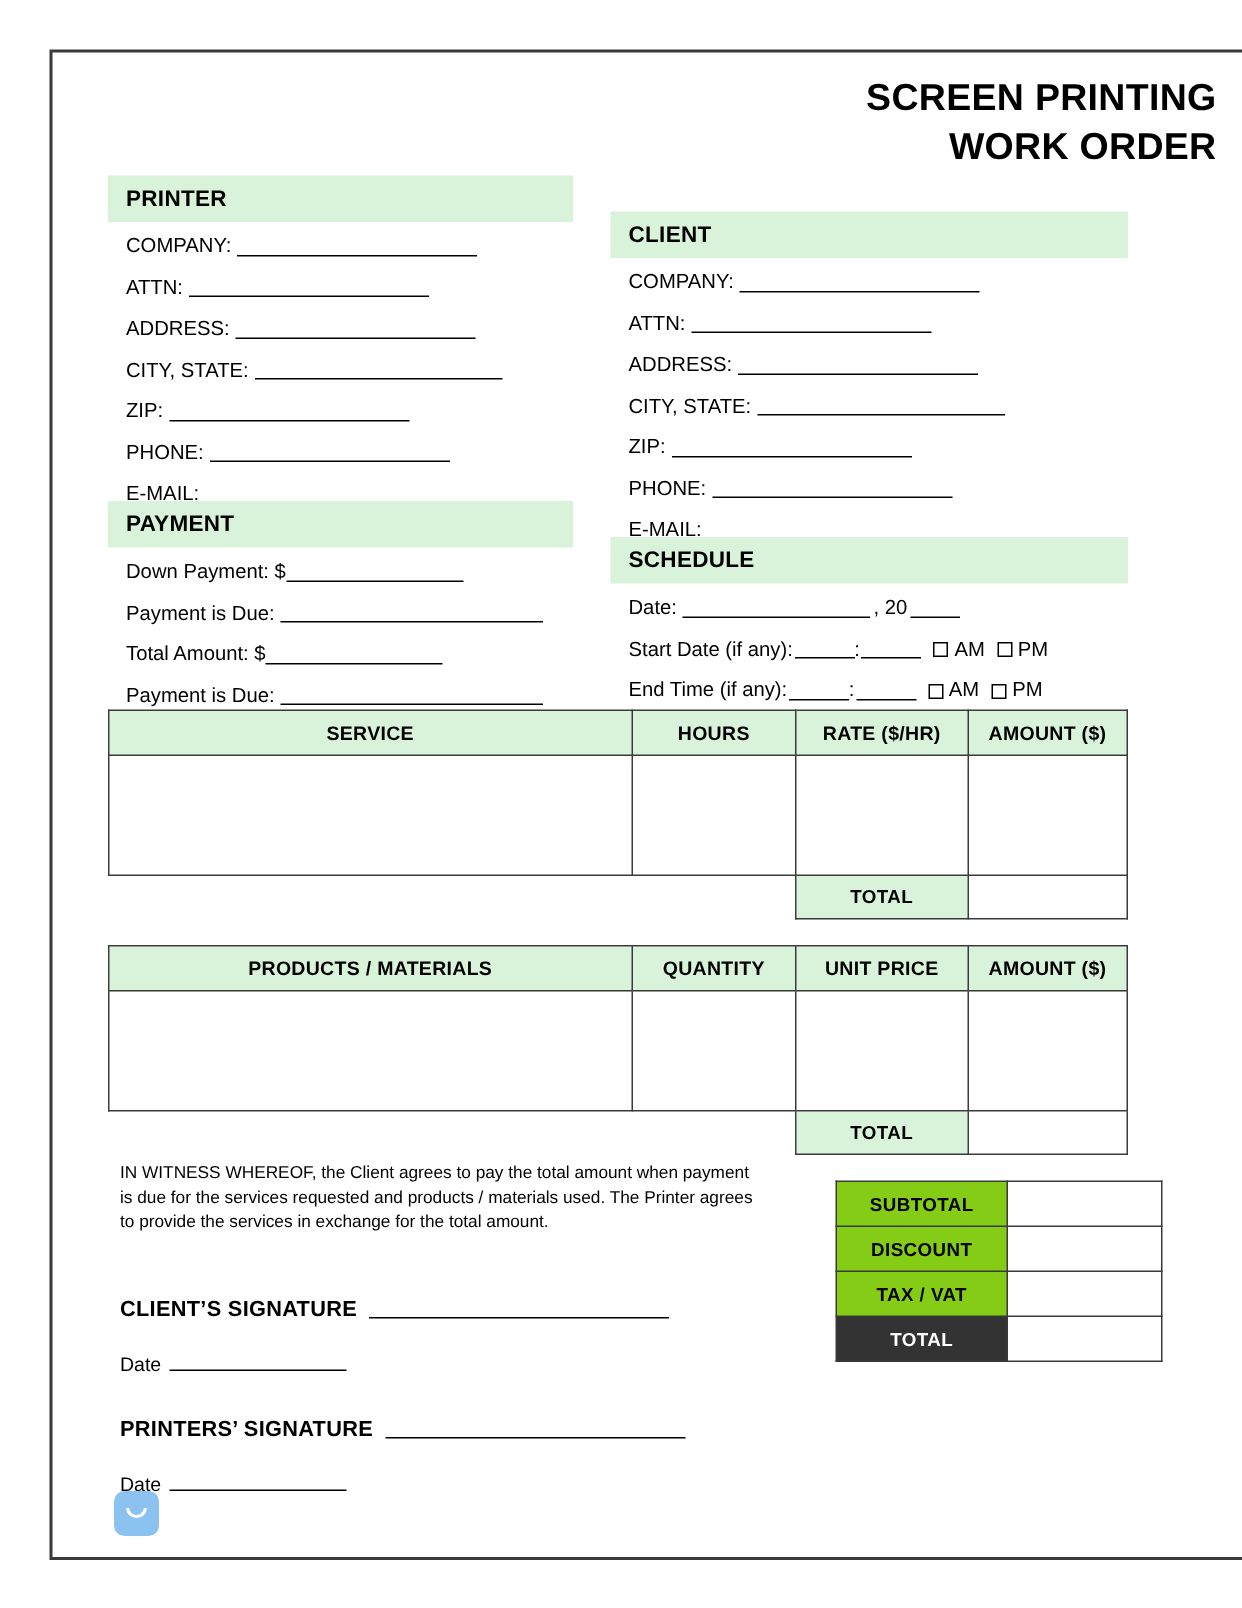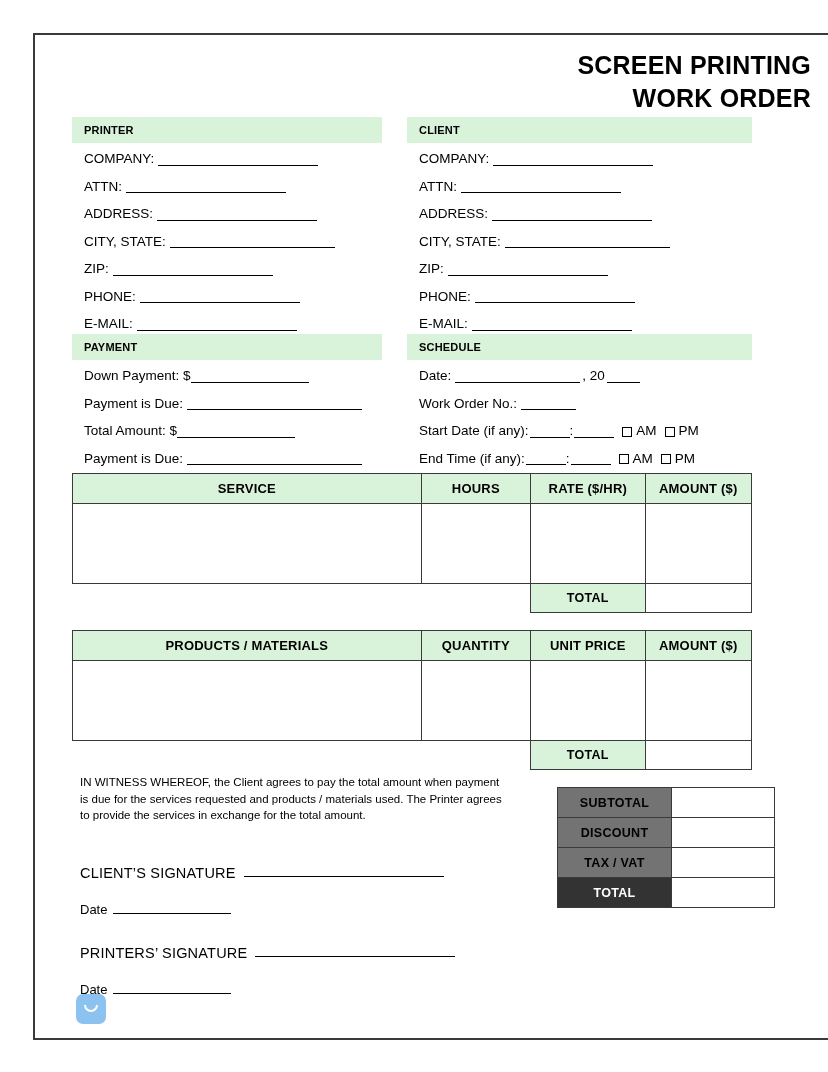--- a/index.html
+++ b/index.html
@@ -38,25 +38,25 @@
   
   .info-row {
     position: absolute;
     left: 37px; top: 82px;
     width: 680px;
     display: flex;
     gap: 25px;
   }
   .info-row.second { top: 299px; }
   .col { width: 310px; }
-  .col.right { width: 345px; }
+  .col.right { width: 345px; margin-top: 24px; }
 
   .sec-head {
     background: #d9f2da;
-    font-size: 11px;
+    font-size: 15px;
     font-weight: bold;
     padding: 7px 12px 7px 12px;
     letter-spacing: .2px;
   }
   .fields { padding: 9px 0 0 12px; text-align: right; }
   .fld {
     font-size: 13.5px;
     line-height: 1;
     margin-bottom: 14px;
     white-space: nowrap;
@@ -134,24 +134,24 @@
     font-size: 11.5px;
     line-height: 1.45;
   }
 
   
   .sig-block { position: absolute; left: 45px; }
   #client-signature-block { top: 830px; }
   #printer-signature-block { top: 910px; }
   .sig-line {
     font-size: 14.5px;
-    font-weight: normal;
+    font-weight: bold;
     letter-spacing: .2px;
     display: flex;
-    align-items: flex-start;
+    align-items: center;
     white-space: nowrap;
   }
   .sig-line .rule { border-bottom-width: 1.6px; }
   .date-line {
     margin-top: 21px;
     font-size: 13px;
     display: flex;
     align-items: flex-start;
     white-space: nowrap;
   }
@@ -163,21 +163,21 @@
     left: 522px; top: 752px;
     width: 218px;
     border-collapse: collapse;
   }
   #summary-table td {
     border: 1.6px solid #3a3a3a;
     height: 30px;
     padding: 0;
   }
   #summary-table td.s-lbl {
-    background: #737373;
+    background: #84cc16;
     width: 114px;
     text-align: center;
     font-size: 12.5px;
     font-weight: bold;
     letter-spacing: .3px;
   }
   #summary-table tr.dark td.s-lbl {
     background: #333333;
     color: #ffffff;
   }
@@ -307,24 +307,20 @@
     </div>
 
     <div class="col right">
       <div class="sec-head">SCHEDULE</div>
       <div class="fields">
         <div class="fld">
           <span class="lbl">Date:</span>
           <span class="rule r125"></span>
           <span class="lbl" style="margin-left:2px">, 20</span>
           <span class="rule r33"></span>
-        </div>
-        <div class="fld">
-          <span class="lbl">Work Order No.:</span>
-          <span class="rule r55"></span>
         </div>
         <div class="fld">
           <span class="lbl">Start Date (if any):</span>
           <span class="rule r40"></span>
           <span class="lbl">:</span>
           <span class="rule r40"></span>
           <span class="chk"></span>
           <span class="ampm">AM</span>
           <span class="chk"></span>
           <span class="ampm">PM</span>

